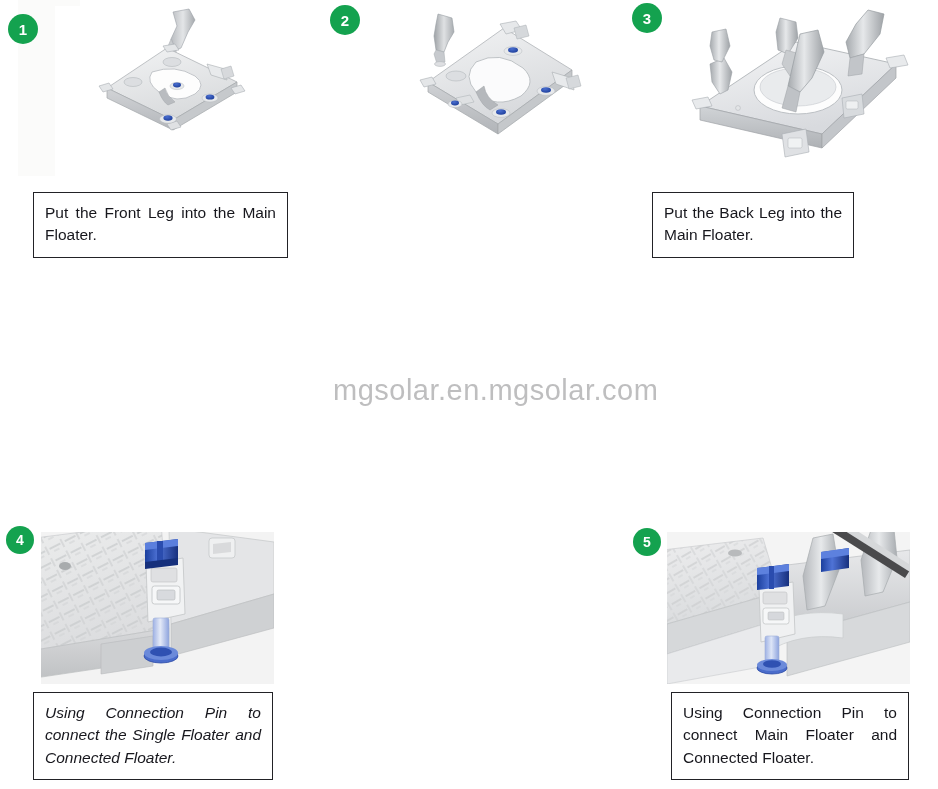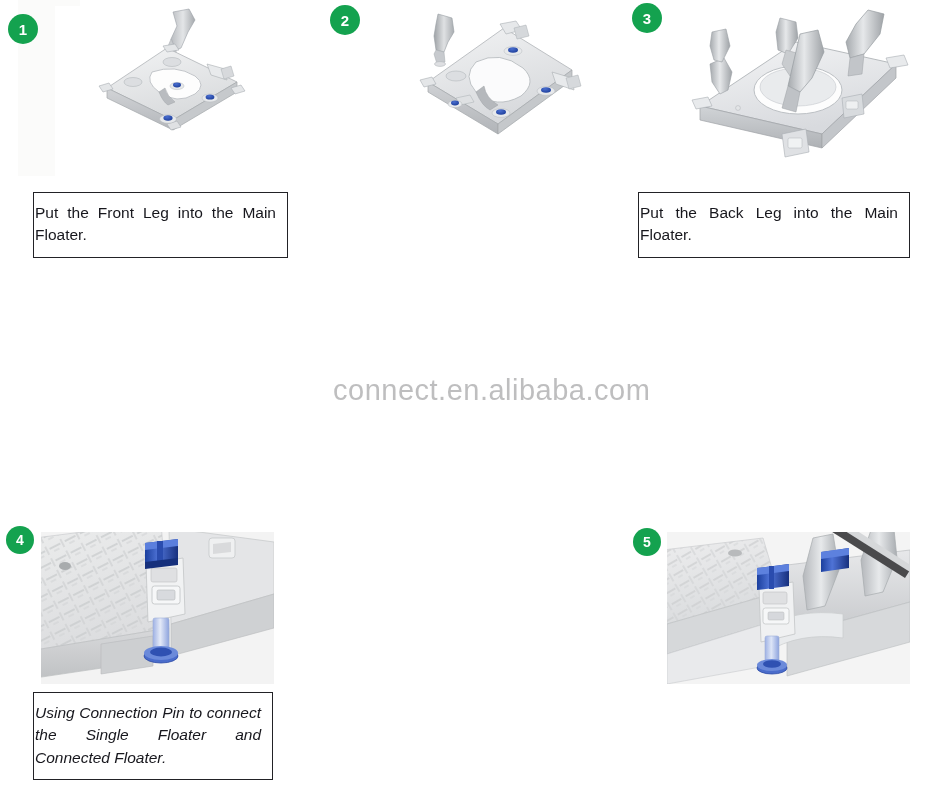--- a/index.html
+++ b/index.html
@@ -35,21 +35,21 @@
 
   .photo{position:absolute;overflow:hidden;background:#ffffff;}
   .photo.gray{background:#f3f3f3;}
   .photo svg{display:block;width:100%;height:100%;}
 
   .caption{
     position:absolute;
     border:1px solid #222226;
     background:#ffffff;
     box-sizing:border-box;
-    padding:9px 11px 8px 1px;
+    padding:9px 11px 8px 11px;
     font-size:15.5px;
     line-height:1.44;
     color:#17171d;
     text-align:justify;
     text-justify:inter-word;
     font-family:"Liberation Sans", sans-serif;
   }
   .caption p{margin:0;}
 
   .watermark{
@@ -198,21 +198,21 @@
             <ellipse cx="125" cy="107" rx="9" ry="4.4" fill="#e7e9eb" stroke="#b4b8bc" stroke-width="0.5"></ellipse>
             <ellipse cx="125" cy="106" rx="5" ry="2.8" fill="url(#g2-pin)"></ellipse>
           </g>
           <g>
             <ellipse cx="79" cy="98" rx="7" ry="3.6" fill="#e7e9eb" stroke="#b4b8bc" stroke-width="0.5"></ellipse>
             <ellipse cx="79" cy="97" rx="4" ry="2.4" fill="url(#g2-pin)"></ellipse>
           </g>
         </g>
       </svg>
     </div>
-    <div class="caption" style="left:325px;top:192px;width:272px;height:66px;">
+    <div class="caption" style="left:339px;top:192px;width:202px;height:66px;">
       <p>Put the Back Leg into the Main Floater.</p>
     </div>
   </div>
 
   <div class="cell" style="left:624px;top:0;width:314px;height:262px;">
     <div class="badge" style="left:8px;top:3px;">3</div>
     <div class="photo" style="left:40px;top:2px;width:270px;height:180px;">
       <svg viewBox="0 0 270 180" xmlns="http://www.w3.org/2000/svg">
         <defs>
           <linearGradient id="g3-top" x1="0" y1="0" x2="0.4" y2="1">
@@ -419,20 +419,23 @@
           <path d="M154 20 L182 16 L182 23 L154 27 Z" fill="#5d81de"></path>
         </g>
         <g>
           <rect x="98" y="104" width="14" height="30" rx="2" fill="url(#g5-shaft)" stroke="#9fb0d8" stroke-width="0.6"></rect>
           <ellipse cx="105" cy="136" rx="15" ry="6" fill="#4a6ccb" stroke="#2b4aa6" stroke-width="0.8"></ellipse>
           <ellipse cx="105" cy="133" rx="15" ry="6" fill="#6b8ada"></ellipse>
           <ellipse cx="105" cy="132" rx="9" ry="3.8" fill="#2f51b2"></ellipse>
         </g>
       </svg>
     </div>
+    <div class="caption" style="left:358px;top:430px;width:238px;height:88px;">
+      <p>Using Connection Pin to connect Main Floater and Connected Floater.</p>
+    </div>
   </div>
 
   <div class="cell" style="left:624px;top:262px;width:314px;height:268px;">
     
     
     
   </div>
 
   <div class="cell" style="left:0;top:530px;width:313px;height:259px;">
     
@@ -445,15 +448,15 @@
     
     
   </div>
 
   <div class="cell" style="left:624px;top:530px;width:314px;height:259px;">
     
     
     
   </div>
 
-  <div class="watermark">connect.en.alibaba.com</div>
+  <div class="watermark">mgsolar.en.mgsolar.com</div>
 
 </div>
 
 </body></html>

